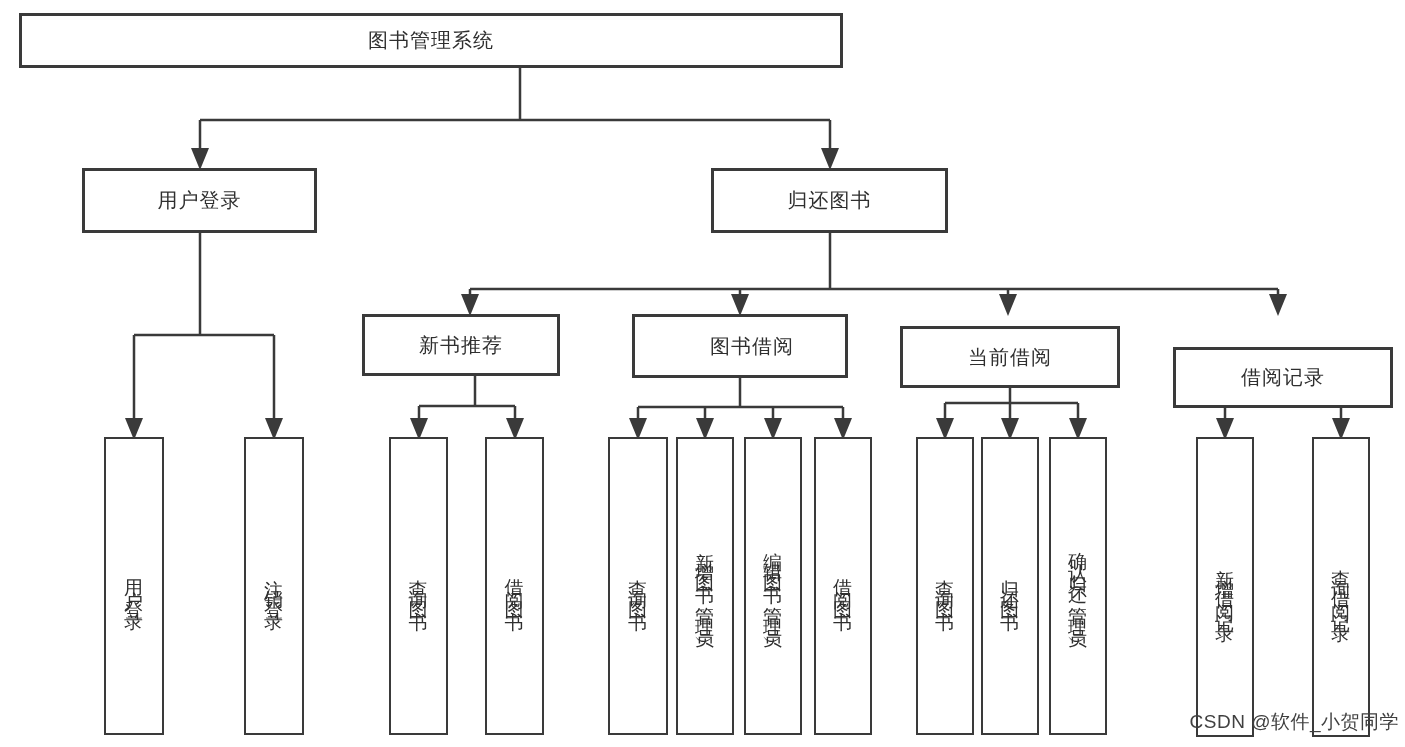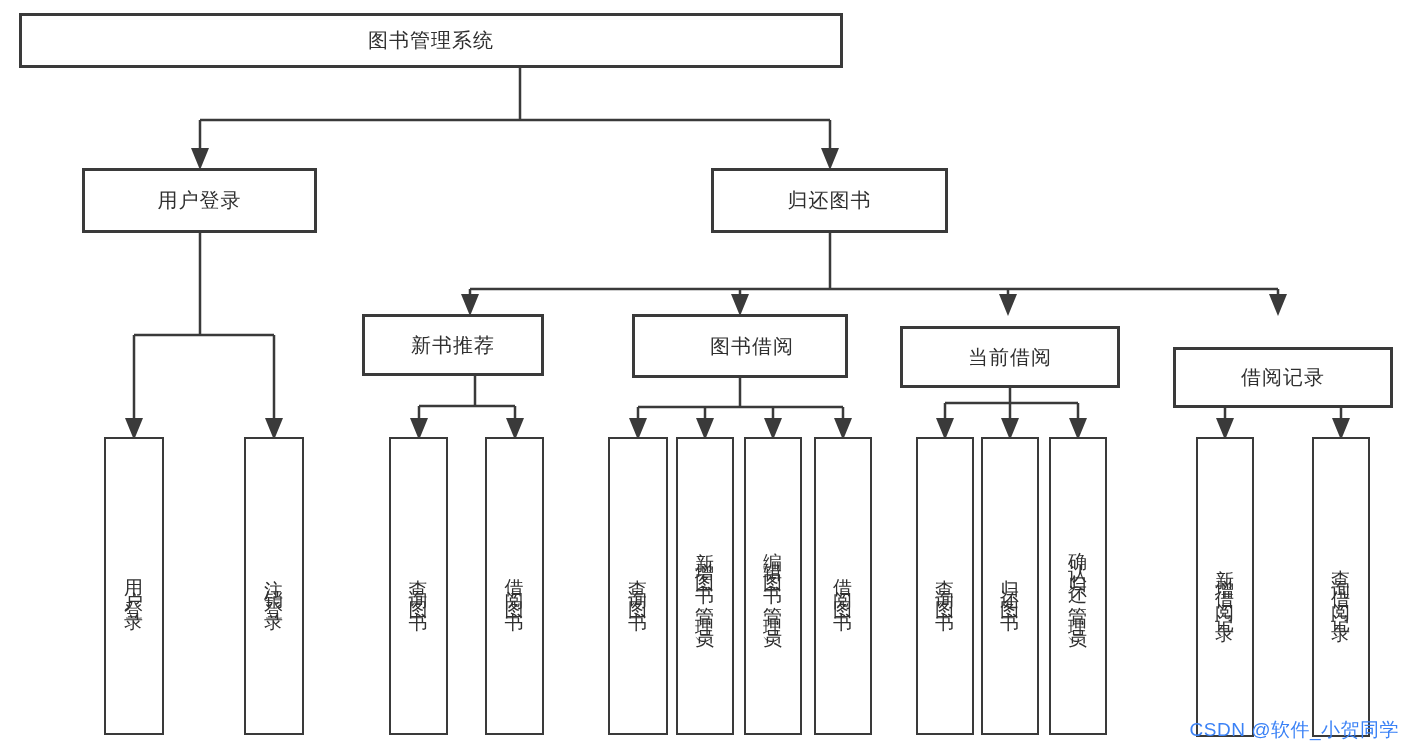--- a/index.html
+++ b/index.html
@@ -40,23 +40,23 @@
     justify-content: center;
     writing-mode: vertical-rl;
     text-orientation: mixed;
     font-size: 19px;
     letter-spacing: 11px;
     line-height: 1;
   }
   .watermark {
     position: absolute;
     right: 6px;
-    bottom: 4px;
+    bottom: 12px;
     font-size: 19px;
-    color: #3b82f6;
+    color: #404040;
     letter-spacing: 0.5px;
     white-space: nowrap;
   }
 </style>
 </head>
 <body>
 
 <div class="canvas">
 
   <svg class="wires" viewBox="0 0 1405 747" xmlns="http://www.w3.org/2000/svg">
@@ -90,21 +90,21 @@
       <polygon points="1225,440 1216,418 1234,418"></polygon>
       <polygon points="1341,440 1332,418 1350,418"></polygon>
     </g>
   </svg>
 
   <div class="box" style="left:19px; top:13px; width:824px; height:55px;">图书管理系统</div>
 
   <div class="box" style="left:82px; top:168px; width:235px; height:65px;">用户登录</div>
   <div class="box" style="left:711px; top:168px; width:237px; height:65px;">归还图书</div>
 
-  <div class="box" style="left:362px; top:314px; width:182px; height:62px;">新书推荐</div>
+  <div class="box" style="left:362px; top:314px; width:198px; height:62px;">新书推荐</div>
   <div class="box" style="left:632px; top:314px; width:216px; height:64px;padding-left:24px;">图书借阅</div>
   <div class="box" style="left:900px; top:326px; width:220px; height:62px;">当前借阅</div>
   <div class="box" style="left:1173px; top:313px; width:220px; height:61px;margin-top:34px;">借阅记录</div>
 
   <div class="vbox" style="left:104px; top:437px; width:60px; height:298px;">用户登录</div>
   <div class="vbox" style="left:244px; top:437px; width:60px; height:298px;">注销登录</div>
 
   <div class="vbox" style="left:389px; top:437px; width:59px; height:298px;">查询图书</div>
   <div class="vbox" style="left:485px; top:437px; width:59px; height:298px;">借阅图书</div>
 

